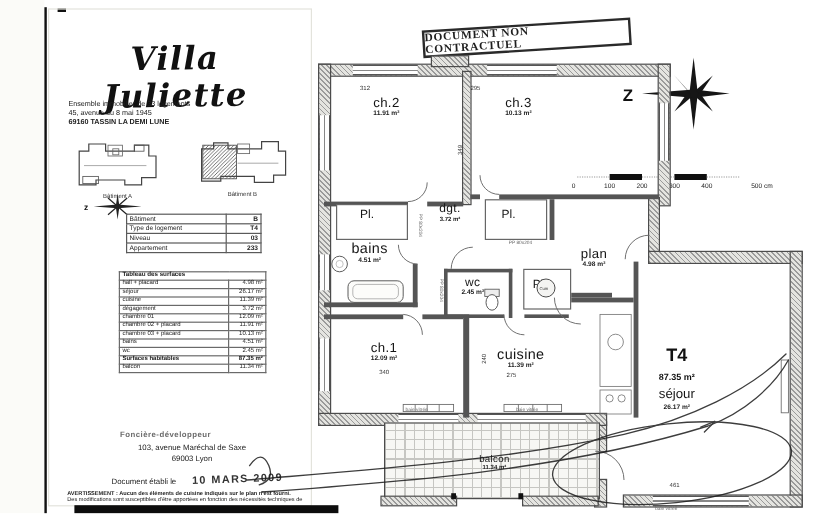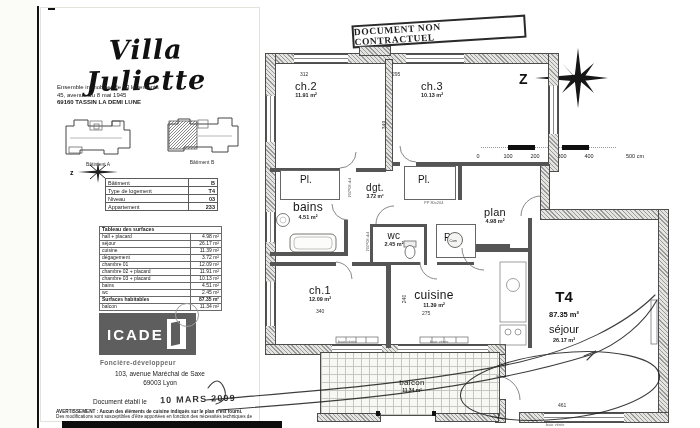--- a/index.html
+++ b/index.html
@@ -194,25 +194,20 @@
           <td>Surfaces habitables</td>
           <td class="v">87.35 m²</td>
         </tr>
     <tr>
           <td>balcon</td>
           <td class="v">11.34 m²</td>
         </tr>
   </tbody>
     </table>
 
-  <div class="logo">
-    <span class="logo-text">ICADE</span>
-    <div class="logo-door"></div>
-    <div class="logo-circle"></div>
-  </div>
   <div class="tagline">Foncière-développeur</div>
 
   <div class="office">
     <div>103, avenue Maréchal de Saxe</div>
     <div>69003 Lyon</div>
   </div>
 
   <div class="estab">Document établi le</div>
   <div class="estab-date">10 MARS 2009</div>
 
@@ -294,32 +289,32 @@
   <div class="winv" style="left:266px;top:212px;width:9px;height:30px"></div>
   <div class="winv" style="left:266px;top:282px;width:9px;height:44px"></div>
   <div class="winv" style="left:549px;top:86px;width:9px;height:48px"></div>
 
   <div class="balcon"></div>
   <div class="wall" style="left:318px;top:414px;width:62px;height:7px"></div>
   <div class="wall" style="left:436px;top:414px;width:62px;height:7px"></div>
   <div class="post" style="left:376px;top:411px"></div>
   <div class="post" style="left:432px;top:411px"></div>
 
-  <div class="rlabel" style="left:276px;top:80px;width:60px">
+  <div class="rlabel" style="left:292px;top:80px;width:60px">
     <span class="rname">ch.2</span>
     <span class="rarea">11.91 m²</span>
   </div>
   <div class="rlabel" style="left:402px;top:80px;width:60px">
     <span class="rname">ch.3</span>
     <span class="rarea">10.13 m²</span>
   </div>
   <span class="pl" style="left:300px;top:174px">Pl.</span>
   <span class="pl" style="left:418px;top:174px">Pl.</span>
   <span class="pl" style="left:444px;top:232px">Pl.</span>
-  <div class="rlabel" style="left:352px;top:182px;width:46px">
+  <div class="rlabel" style="left:352px;top:169px;width:46px">
     <span class="rname" style="font-size:10px">dgt.</span>
     <span class="rarea" style="font-size:5px">3.72 m²</span>
   </div>
   <div class="rlabel" style="left:470px;top:206px;width:50px">
     <span class="rname">plan</span>
     <span class="rarea">4.98 m²</span>
   </div>
   <div class="rlabel" style="left:282px;top:200px;width:52px">
     <span class="rname" style="font-size:12px">bains</span>
     <span class="rarea">4.51 m²</span>

